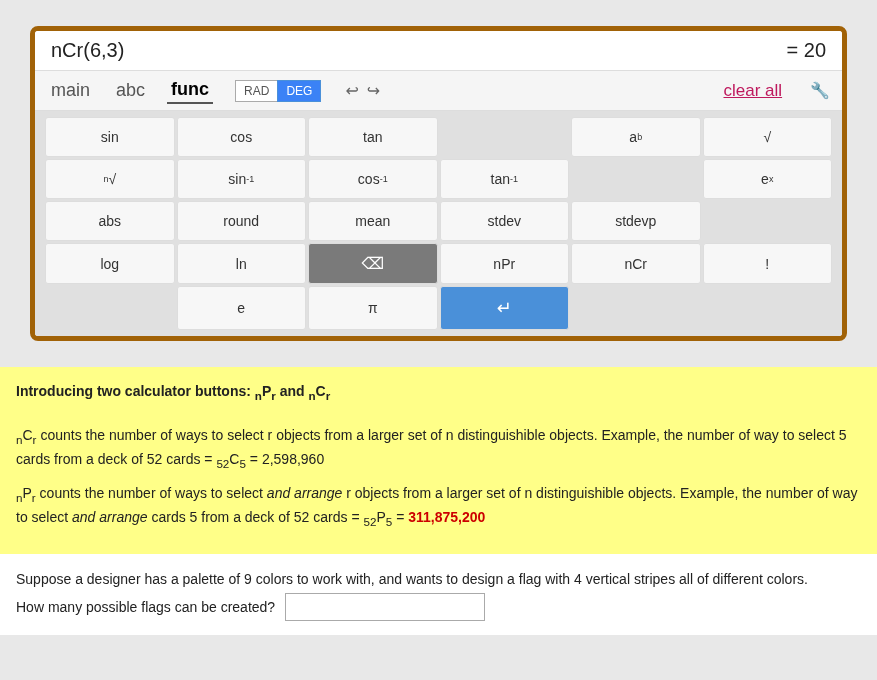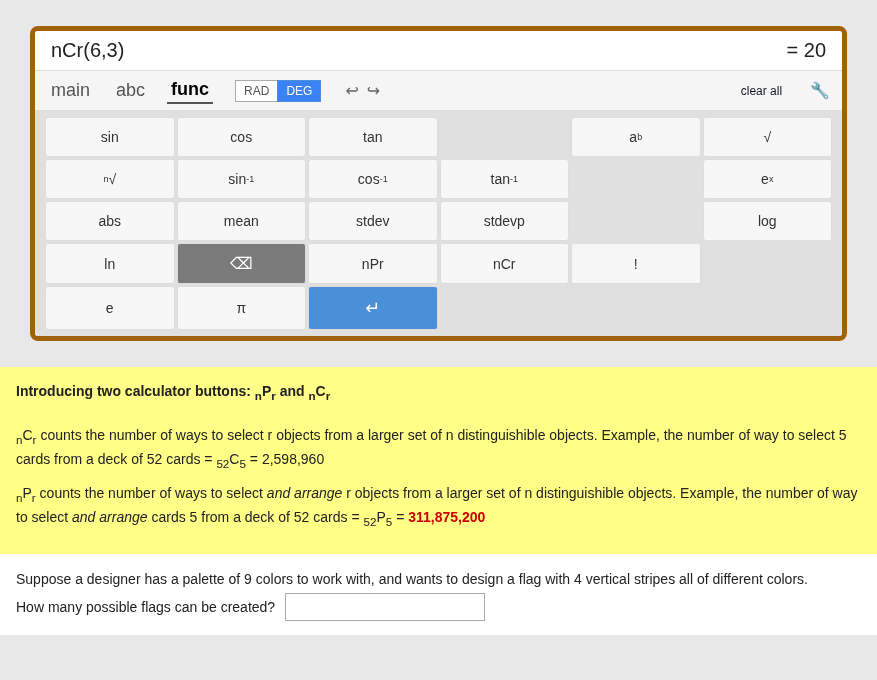--- a/index.html
+++ b/index.html
@@ -86,25 +86,26 @@
     }
     .arrow-btn {
       font-size: 16px;
       color: #666;
       cursor: pointer;
       background: none;
       border: none;
     }
     .clear-all-btn {
       margin-left: auto;
-      font-size: 12px;
-      color: #0f172a;
+      font-size: 17px;
+      color: #be185d;
       cursor: pointer;
       background: none;
       border: none;
+      text-decoration: underline;
     }
     .wrench-btn {
       font-size: 16px;
       color: #555;
       cursor: pointer;
       background: none;
       border: none;
       margin-left: 10px;
     }
 
@@ -232,20 +233,21 @@
     <button class="calc-btn">a<span class="sup">b</span></button>
     <button class="calc-btn">√</button>
     <button class="calc-btn"><span class="sup">n</span>√</button>
 
     <button class="calc-btn">sin<span class="sup">-1</span></button>
     <button class="calc-btn">cos<span class="sup">-1</span></button>
     <button class="calc-btn">tan<span class="sup">-1</span></button>
     <button class="calc-btn empty"></button>
     <button class="calc-btn">e<span class="sup">x</span></button>
     <button class="calc-btn">abs</button>
+    <button class="calc-btn">round</button>
 
     <button class="calc-btn">mean</button>
     <button class="calc-btn">stdev</button>
     <button class="calc-btn">stdevp</button>
     <button class="calc-btn empty"></button>
     <button class="calc-btn">log</button>
     <button class="calc-btn">ln</button>
     <button class="calc-btn backspace-btn">⌫</button>
 
     <button class="calc-btn">nPr</button>

